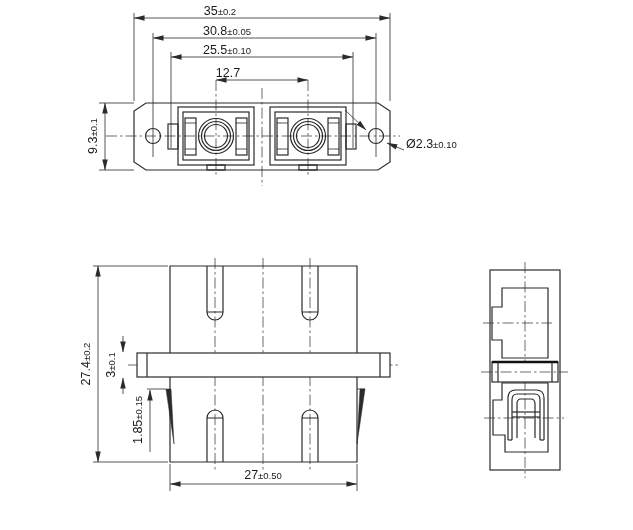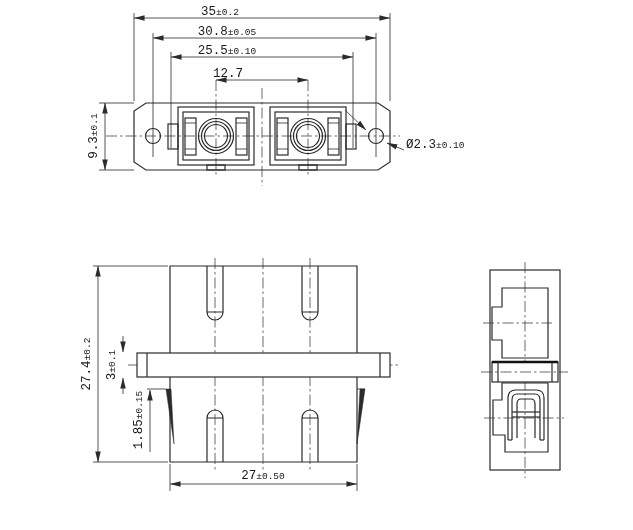--- a/index.html
+++ b/index.html
@@ -1,17 +1,17 @@
 <!DOCTYPE html>
 <html><head>
 <meta charset="utf-8">
 <style>
   html,body{margin:0;padding:0;background:#ffffff;}
   .stage{position:relative;width:633px;height:530px;background:#ffffff;overflow:hidden;
-         font-family:Liberation Mono, monospace;}
+         font-family:Liberation Sans, sans-serif;}
   svg{display:block;}
   .obj   {fill:none;stroke:#2b2b2b;stroke-width:1.2;}
   .objw  {fill:#ffffff;stroke:#2b2b2b;stroke-width:1.2;}
   .thin  {fill:none;stroke:#2b2b2b;stroke-width:0.8;}
   .heavy {fill:none;stroke:#111111;stroke-width:2.6;}
   .cl    {fill:none;stroke:#2b2b2b;stroke-width:0.7;stroke-dasharray:11 3 2.5 3;}
   .dim   {fill:none;stroke:#2b2b2b;stroke-width:0.8;}
   .wedge {fill:#2b2b2b;stroke:#2b2b2b;stroke-width:0.5;}
   text{fill:#1a1a1a;font-size:12.5px;}
   .tol{font-size:9.5px;}

